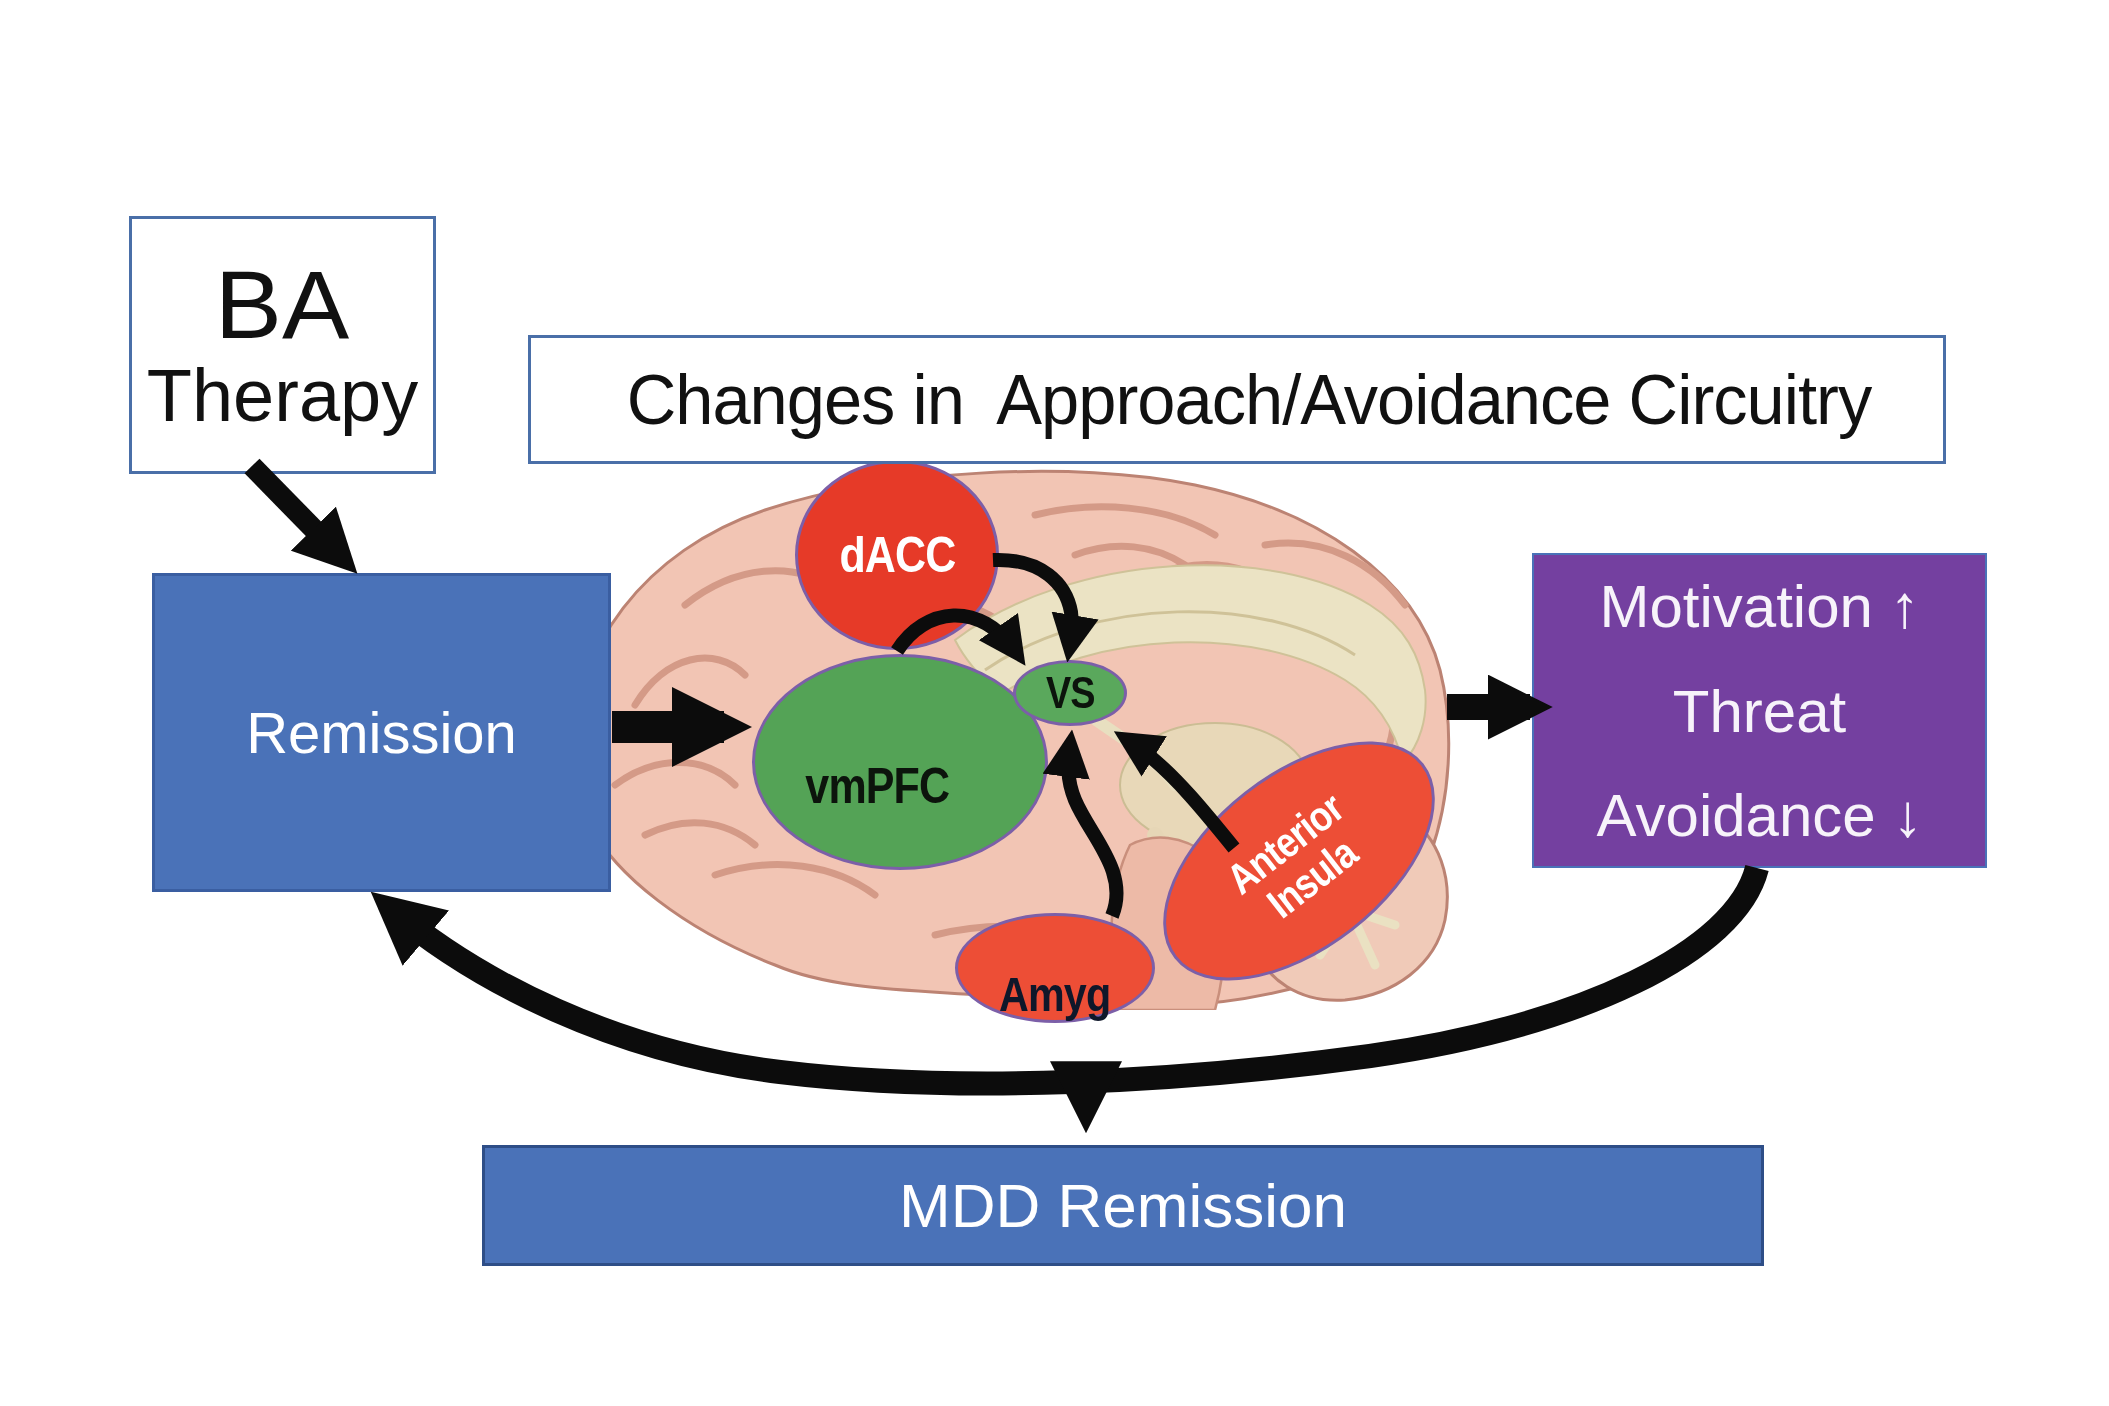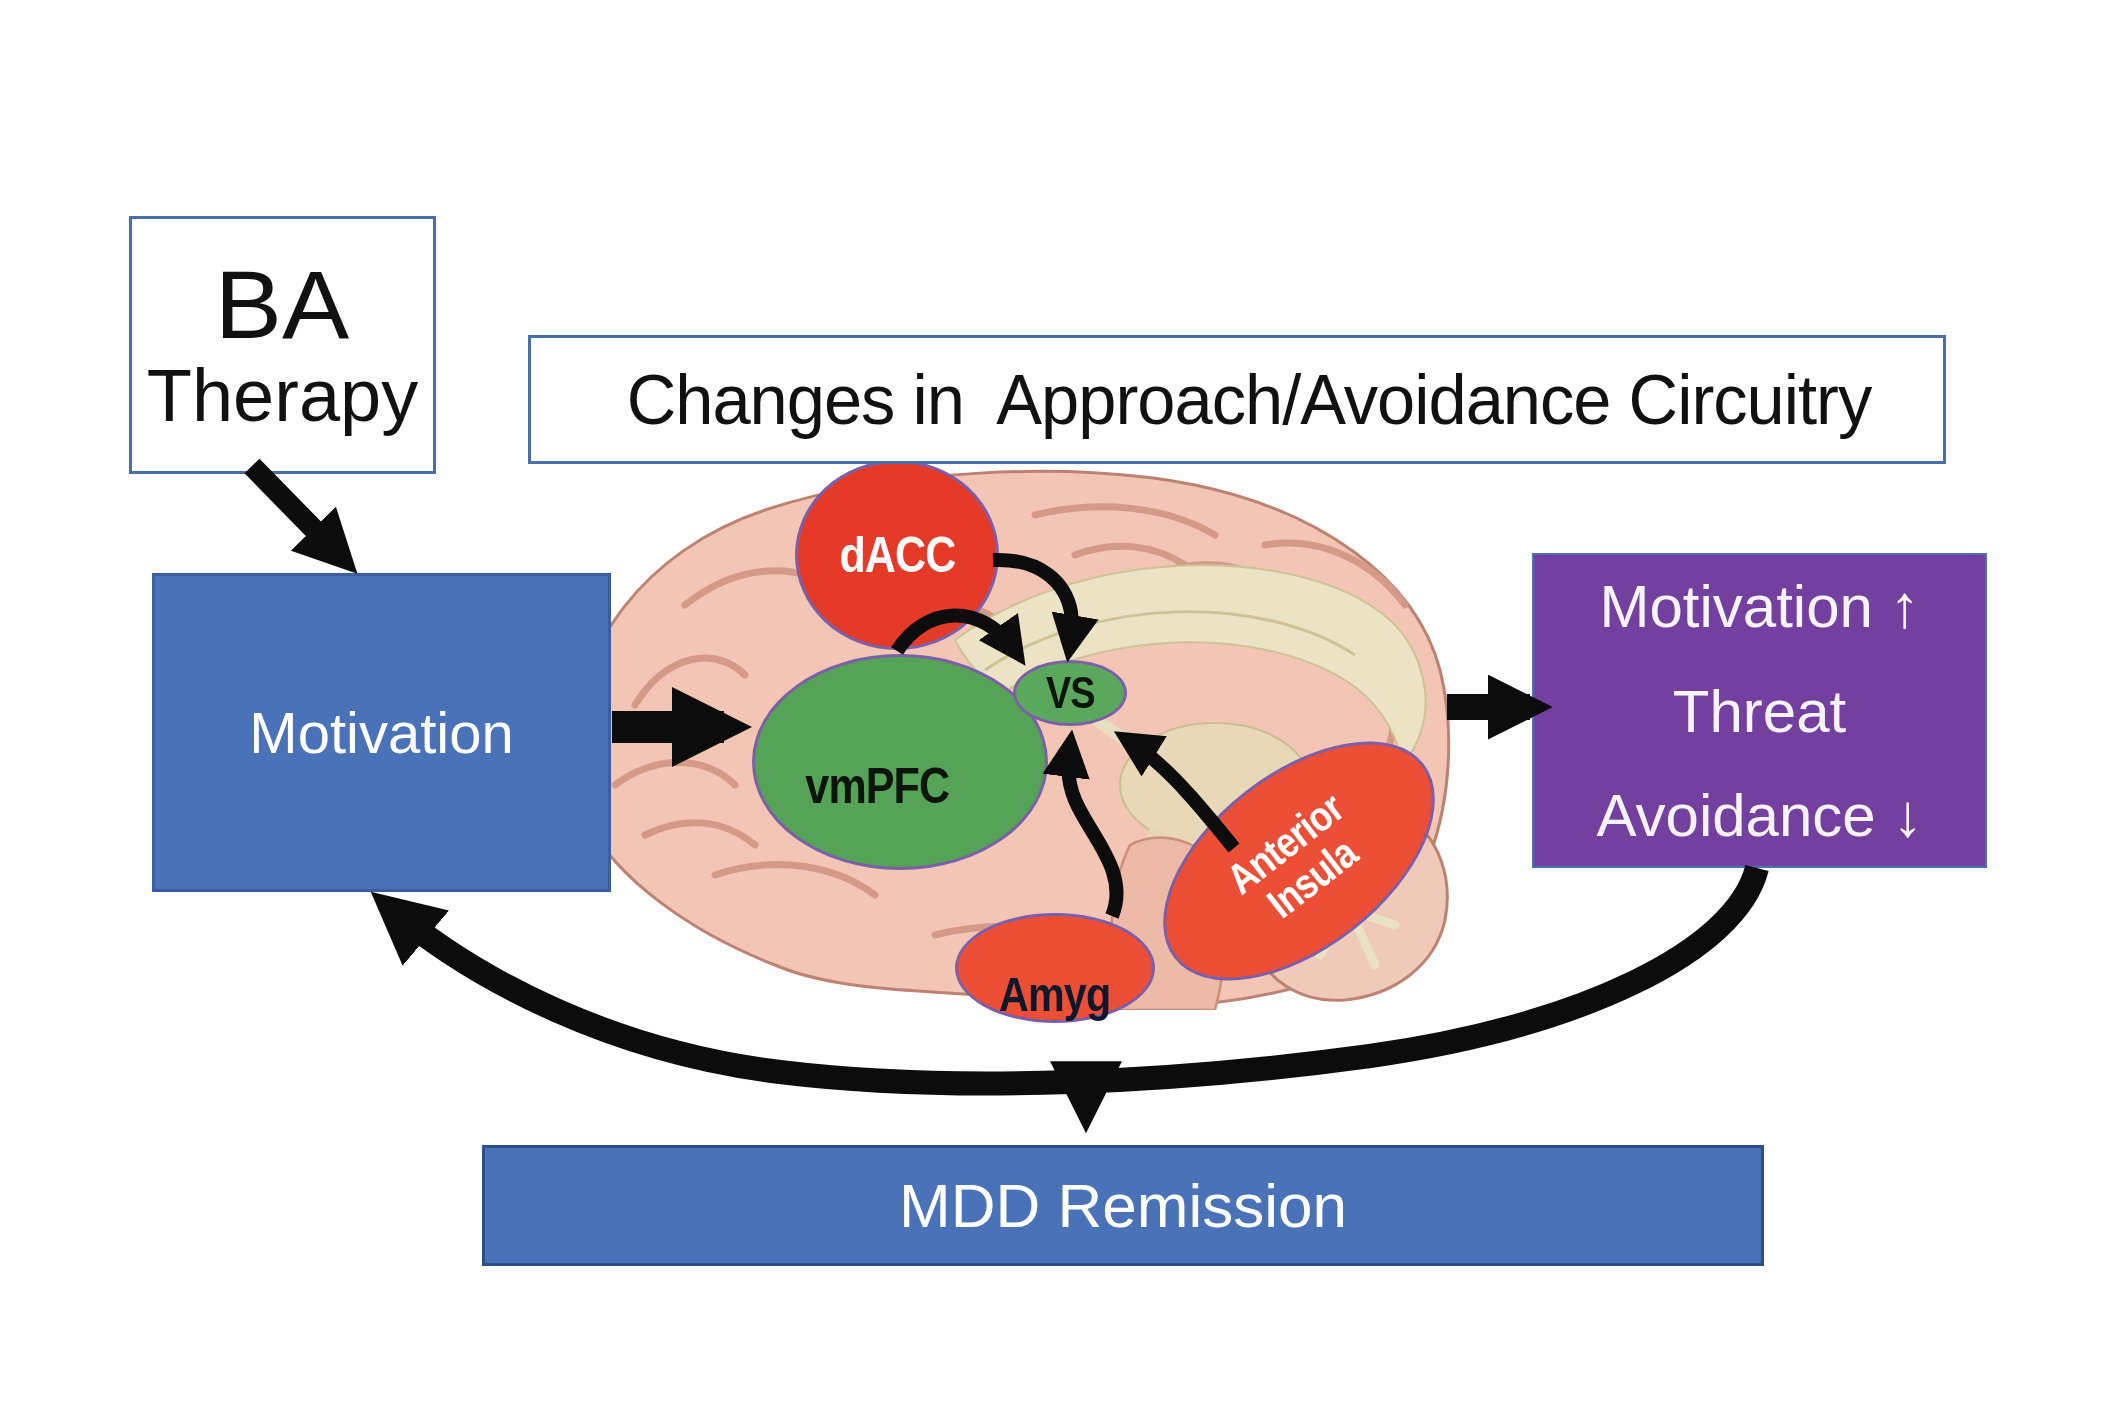--- a/index.html
+++ b/index.html
@@ -98,21 +98,21 @@
   <div id="ba-box" class="outline-box">
     <span class="l1">BA</span>
     <span class="l2">Therapy</span>
   </div>
 
   <div id="title-box" class="outline-box">
     <span class="t">Changes in  Approach/Avoidance Circuitry</span>
   </div>
 
   <div id="reduced-box" class="fill-box">
-    <span>Motivation</span>
+    <span>Remission</span>
   </div>
 
   <div id="mdd-box" class="fill-box">
     <span>MDD Remission</span>
   </div>
 
   <div id="outcome-box" class="fill-box">
     <span>Motivation ↑</span>
     <span>Threat</span>
     <span>Avoidance ↓</span>

